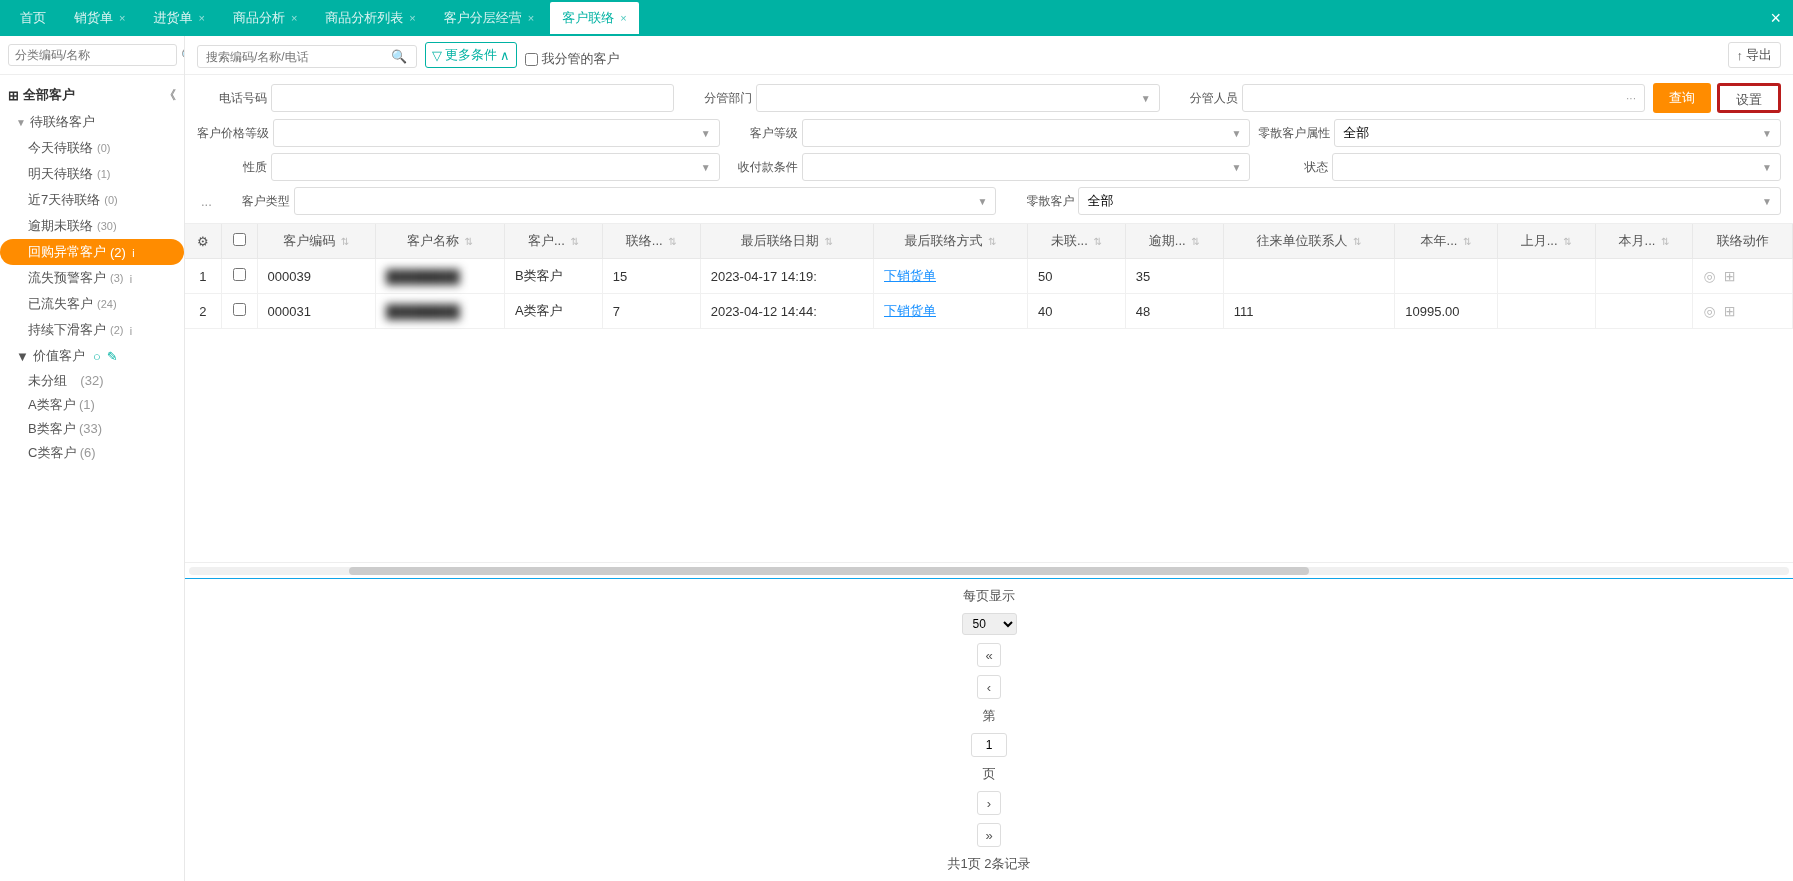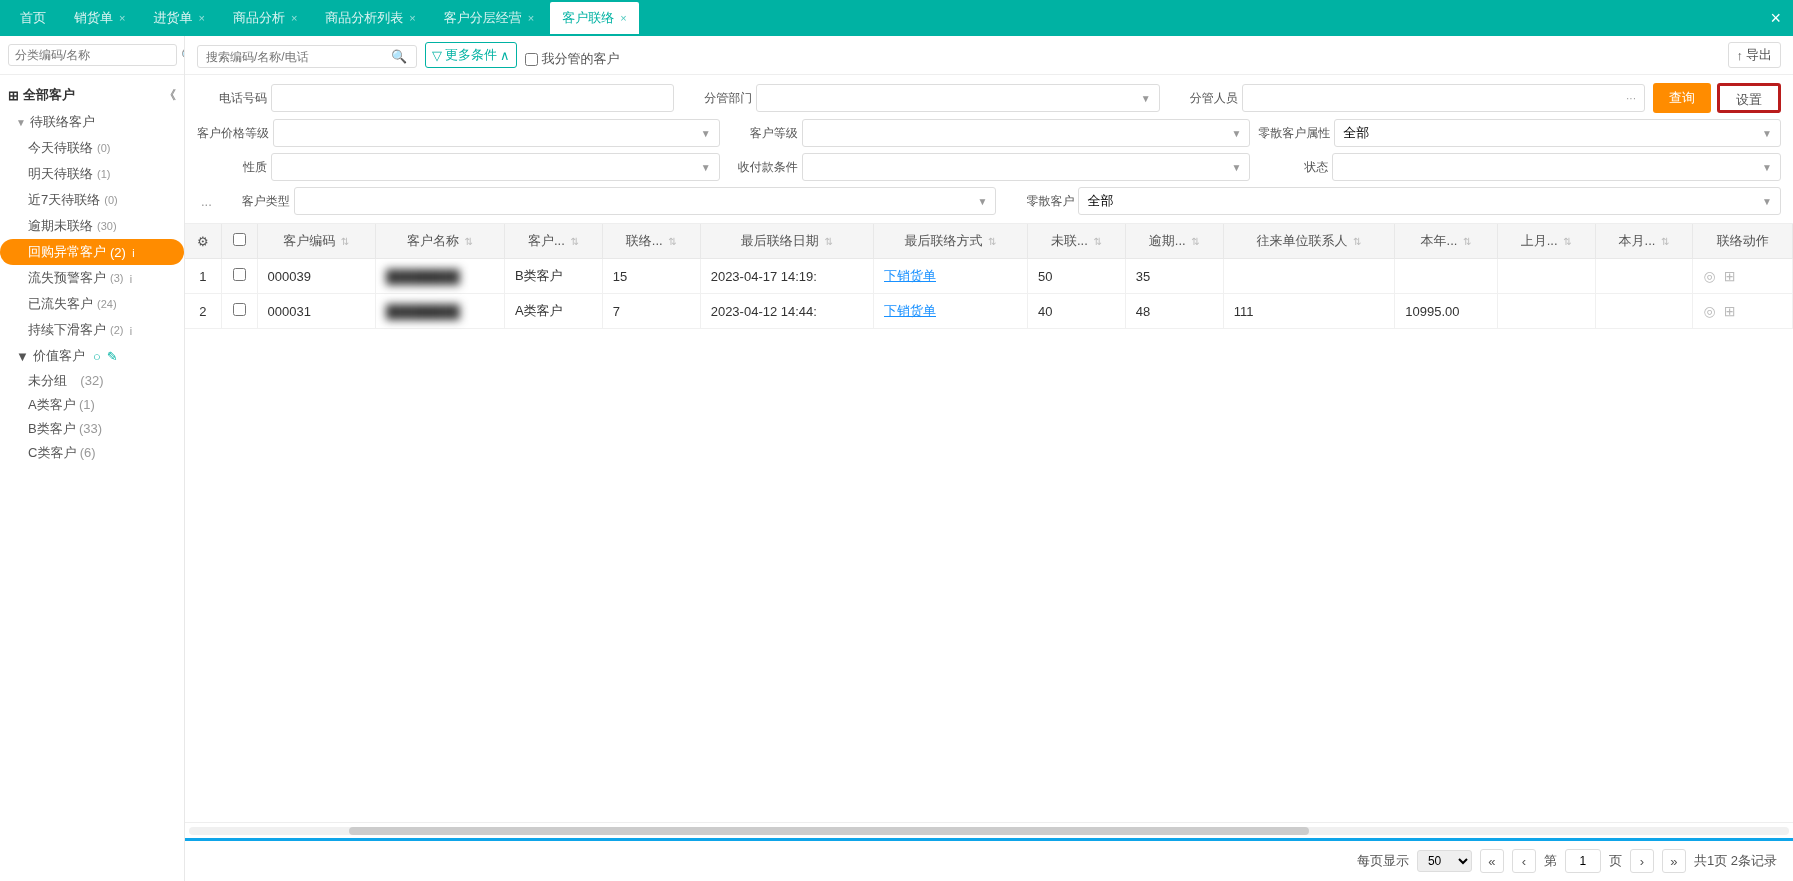--- a/index.html
+++ b/index.html
@@ -146,22 +146,22 @@
     .tooltip-box {
       position: absolute; top: 225px; left: 16px;
       background: #fff; border: 1px solid #e8e8e8; border-radius: 4px;
       padding: 8px 12px; font-size: 12px; color: #555; max-width: 310px;
       box-shadow: 0 2px 8px rgba(0,0,0,0.12); z-index: 100;
     }
 
     
     .pagination-bar {
       display: flex; align-items: center; justify-content: flex-end;
-      padding: 8px 16px; border-top: 3px solid #0ea5e9; gap: 8px;
-      background: #fff; font-size: 12px; color: #555;
+      padding: 8px 16px; border-top: 1px solid #0ea5e9; gap: 8px;
+      background: #fff; font-size: 12px; color: #555; flex-direction: column;
     }
     .page-size-select {
       border: 1px solid #ddd; border-radius: 3px; padding: 2px 6px; font-size: 12px;
     }
     .page-btn {
       border: 1px solid #ddd; border-radius: 3px; width: 24px; height: 24px;
       display: flex; align-items: center; justify-content: center;
       cursor: pointer; color: #555; font-size: 11px;
     }
     .page-input {

